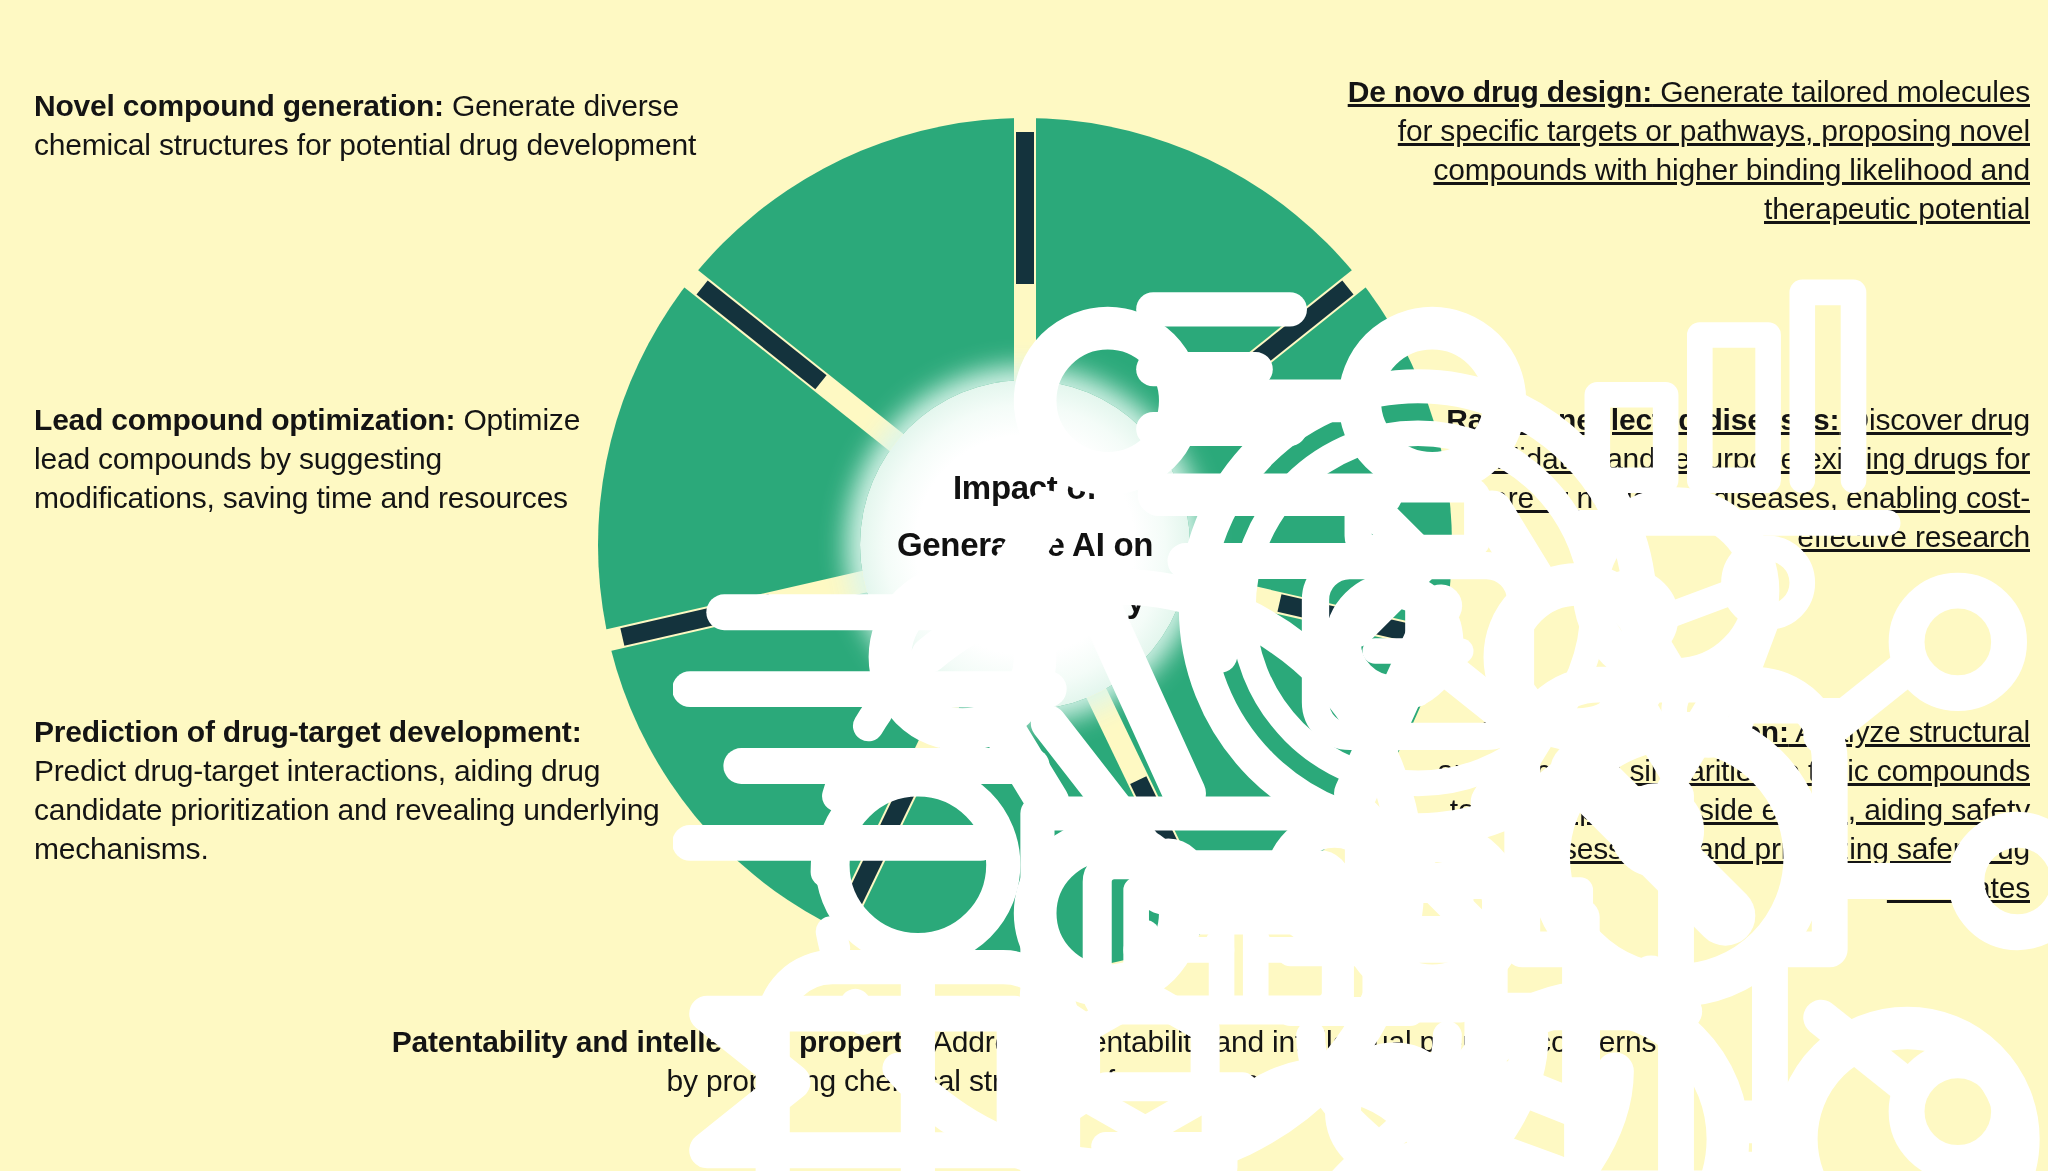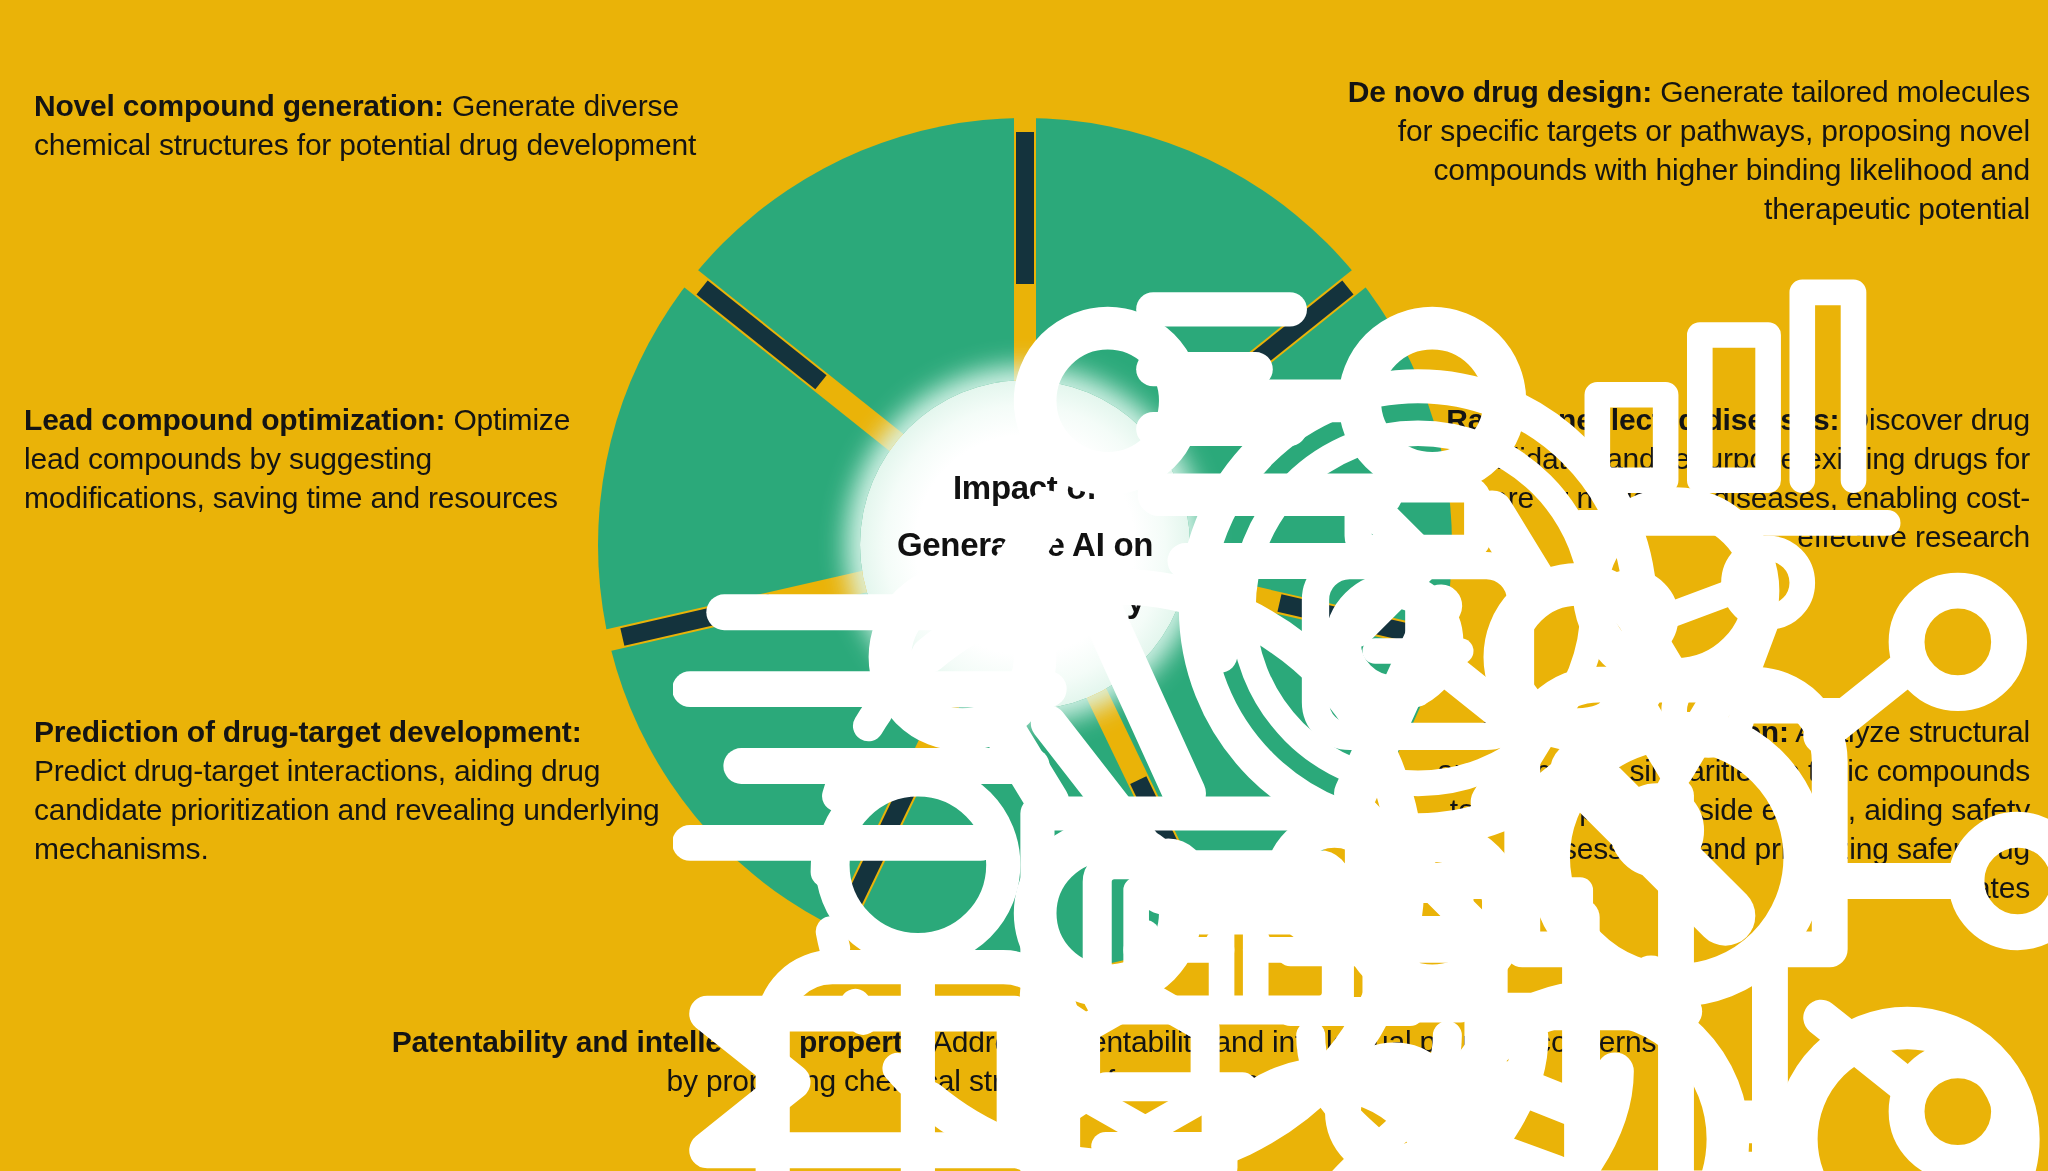--- a/index.html
+++ b/index.html
@@ -8,41 +8,41 @@
     width: 2048px;
     height: 1171px;
     background: #ffffff;
     font-family: "Liberation Sans", sans-serif;
     overflow: hidden;
   }
   #stage {
     position: relative;
     width: 2048px;
     height: 1171px;
-    background: #eab308;
+    background: #fef9c3;
   }
 
   
   .callout {
     position: absolute;
     color: #141414;
     font-size: 30px;
     line-height: 1.30;
     letter-spacing: -0.2px;
     font-family: "Liberation Sans", sans-serif;
   }
   .callout b { font-weight: 700; }
   .callout .reg { font-weight: 400; }
   .left  { text-align: left; }
-  .right { text-align: right; }
+  .right { text-align: right; text-decoration: underline; }
   .ctr   { text-align: center; }
 
   #txt-novel-compound      { left: 34px;  top: 86px;  width: 690px; }
   #txt-de-novo             { right: 18px; top: 72px;  width: 700px; }
-  #txt-lead-optimization   { left: 24px;  top: 400px; width: 560px; }
+  #txt-lead-optimization   { left: 34px;  top: 400px; width: 560px; }
   #txt-rare-diseases       { right: 18px; top: 400px; width: 590px; }
   #txt-drug-target         { left: 34px;  top: 712px; width: 640px; }
   #txt-side-effect         { right: 18px; top: 712px; width: 600px; }
   #txt-patentability       { left: 50%; transform: translateX(-50%); top: 1022px; width: 1300px; }
 
   
   #wheel {
     position: absolute;
     left: 598px;
     top: 118px;

